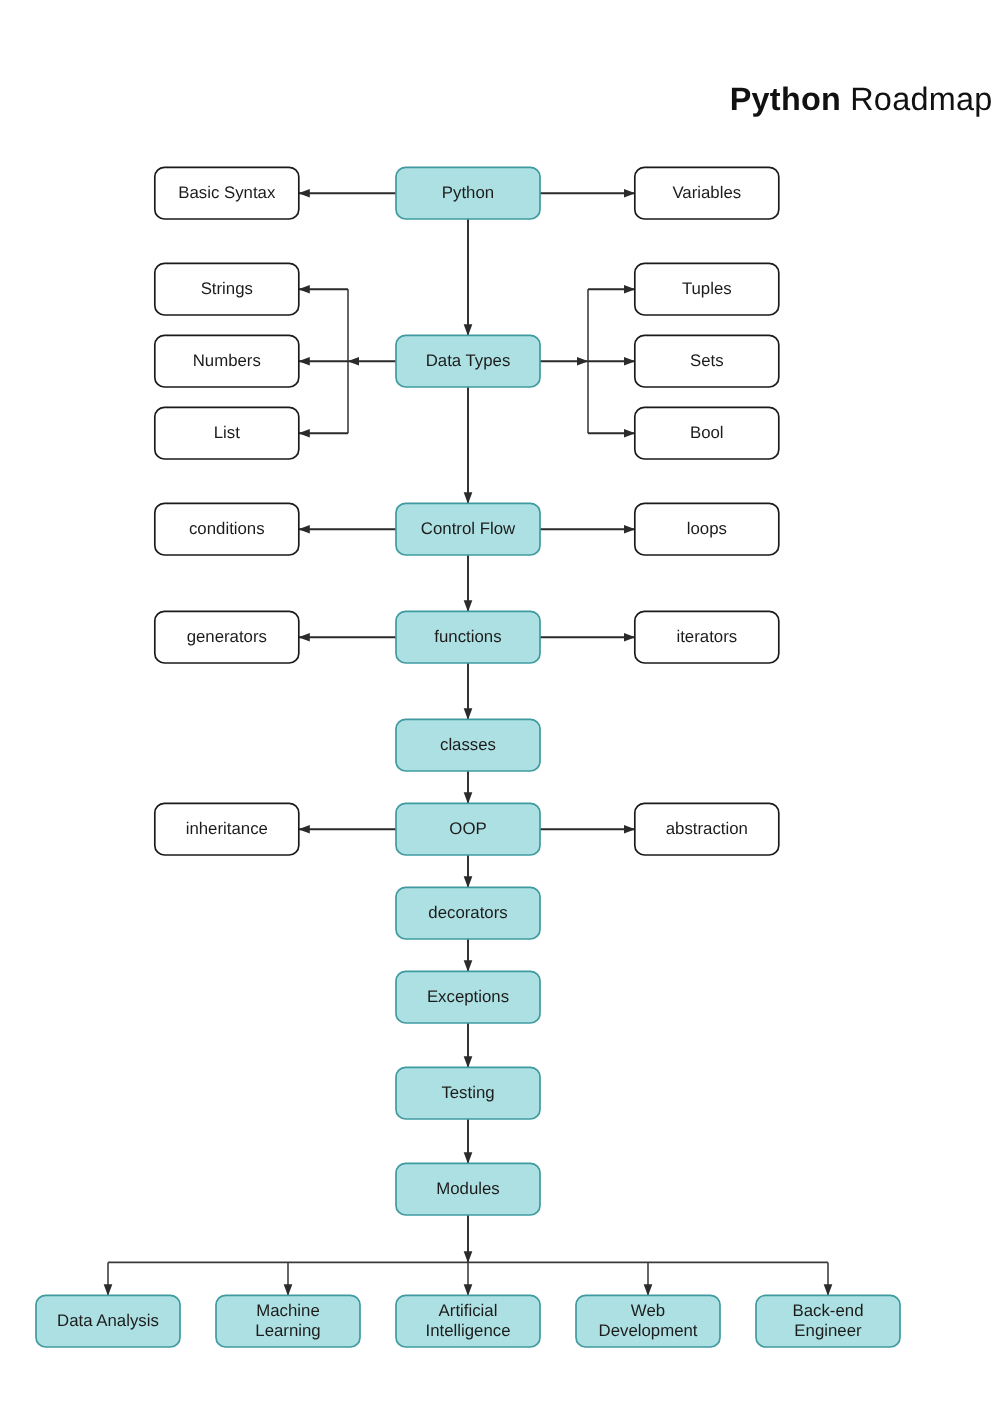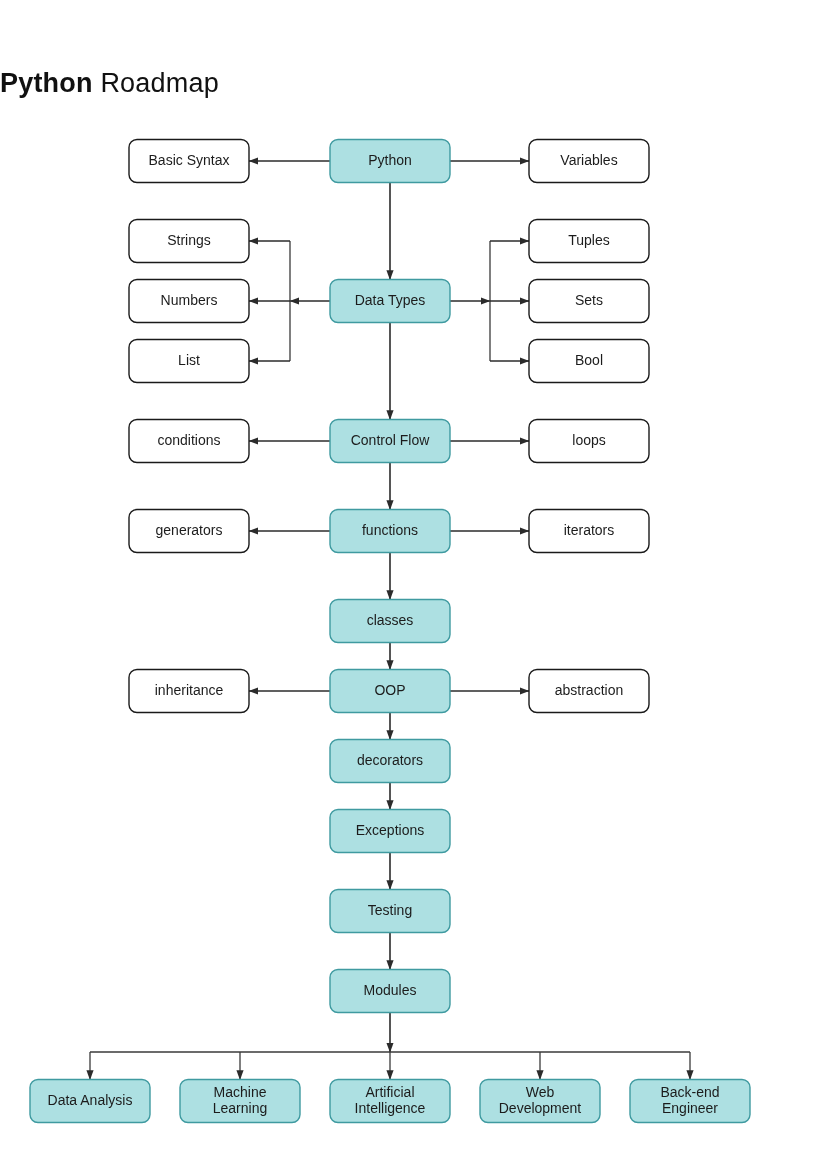--- a/index.html
+++ b/index.html
@@ -17,21 +17,21 @@
     position: relative;
     width: 827px;
     height: 1169px;
     background: #ffffff;
   }
   .title {
     position: absolute;
     left: 0;
     top: 68px;
     width: 827px;
-    text-align: left;
+    text-align: right;
     font-size: 27px;
     color: #111111;
     letter-spacing: 0.2px;
     white-space: nowrap;
   }
   .title .bold {
     font-weight: bold;
   }
   .title .light {
     font-weight: normal;

